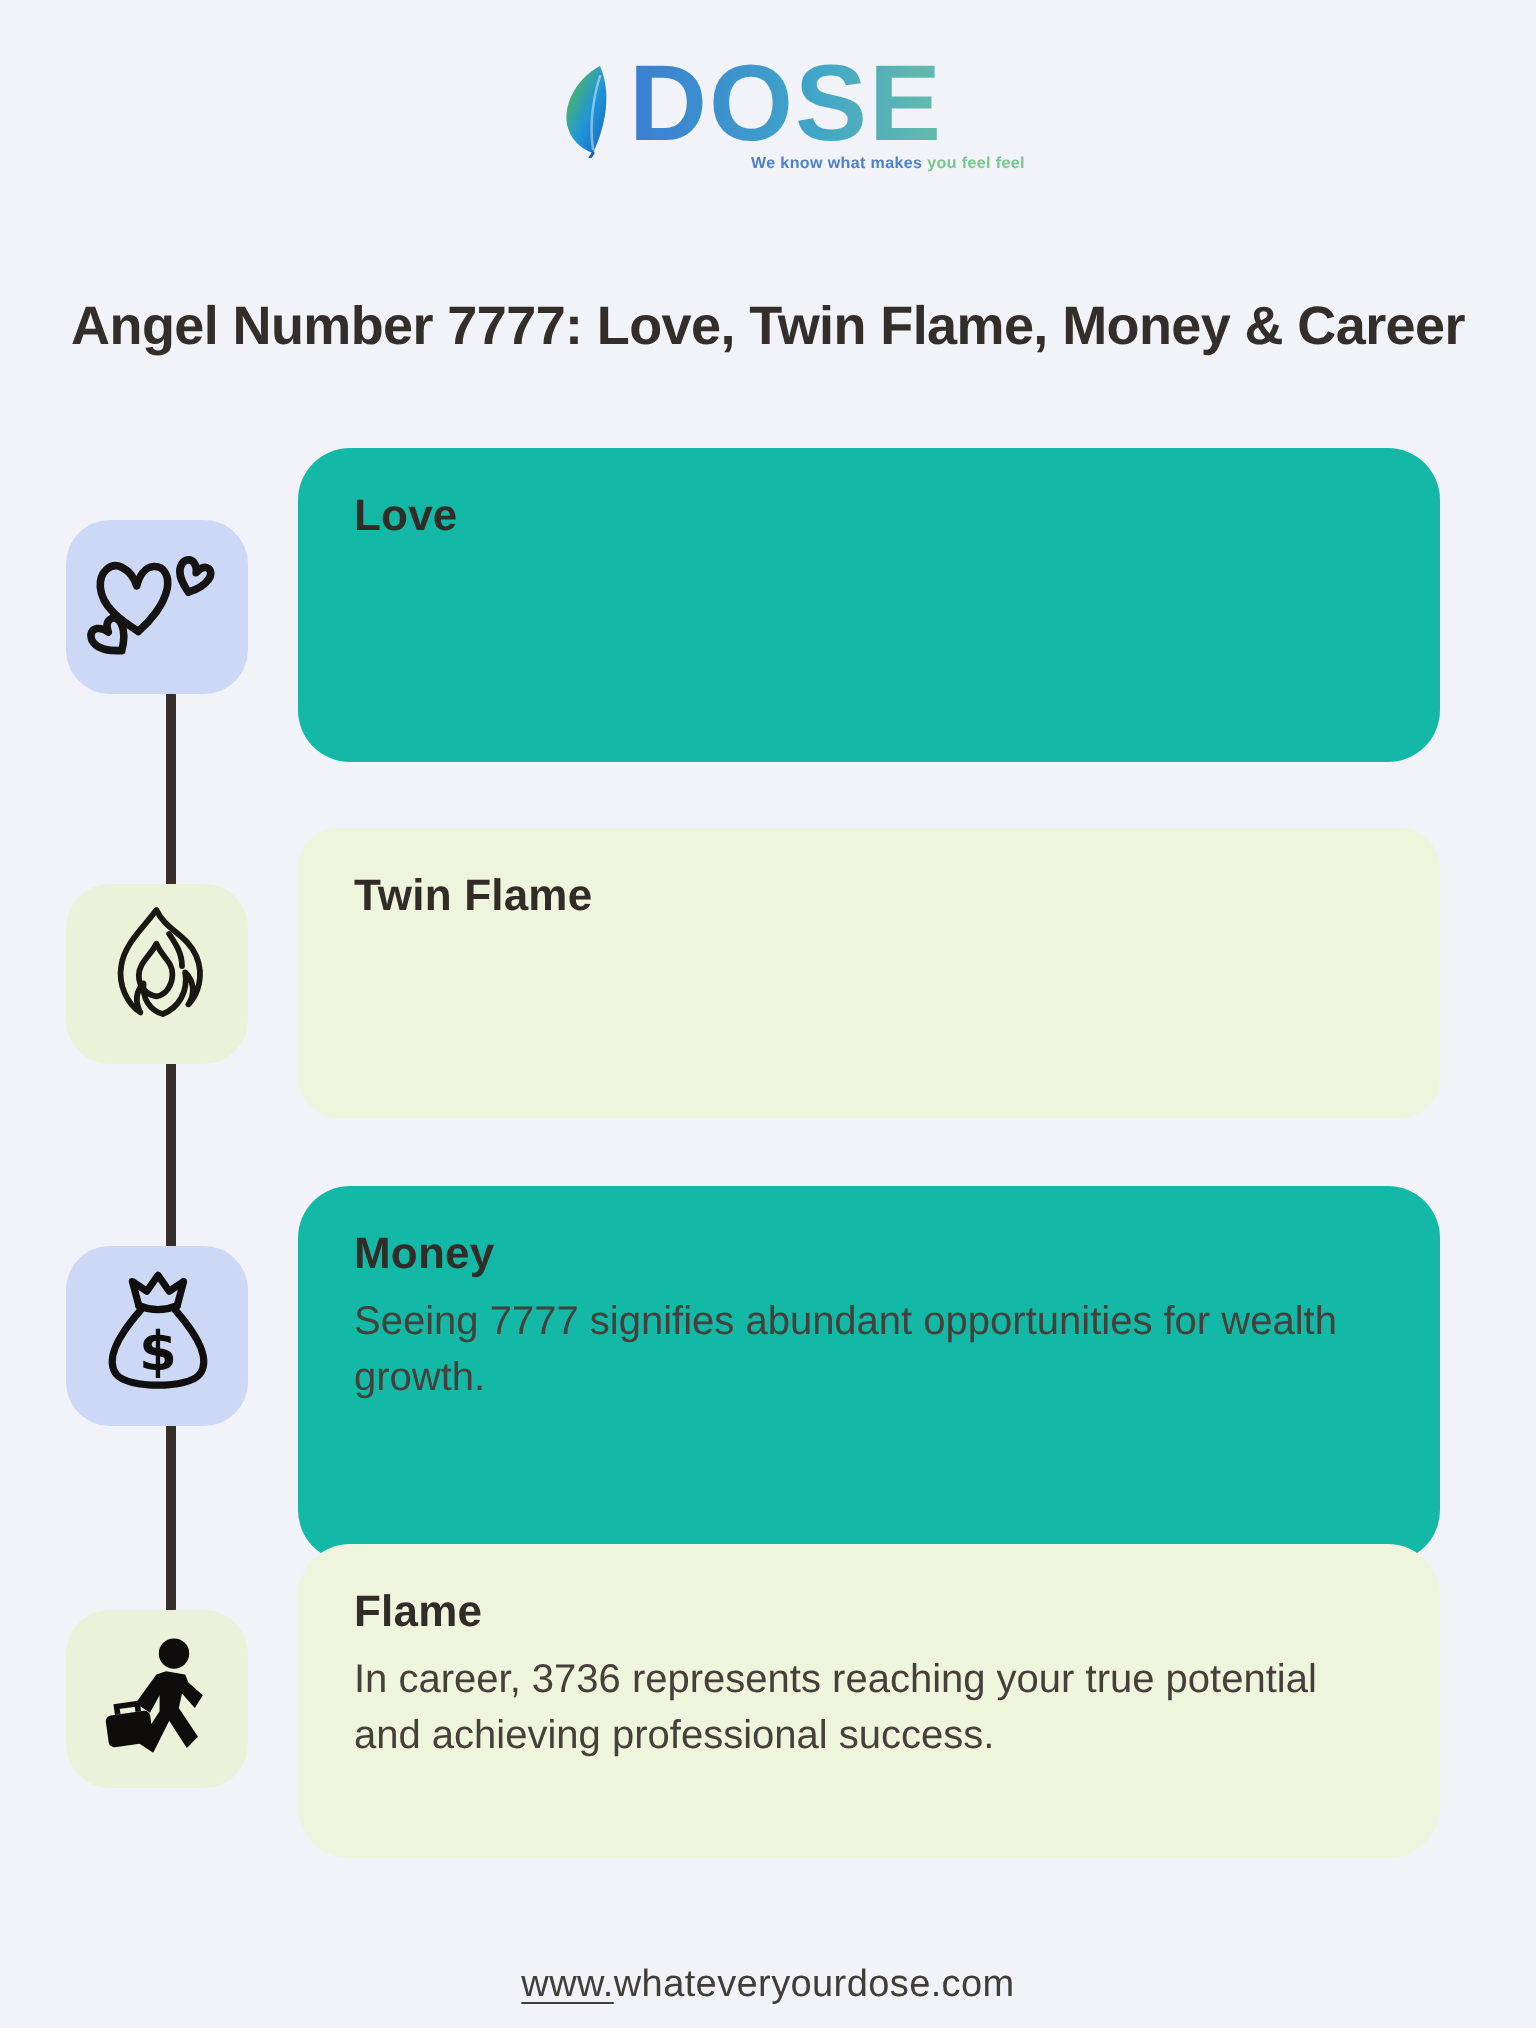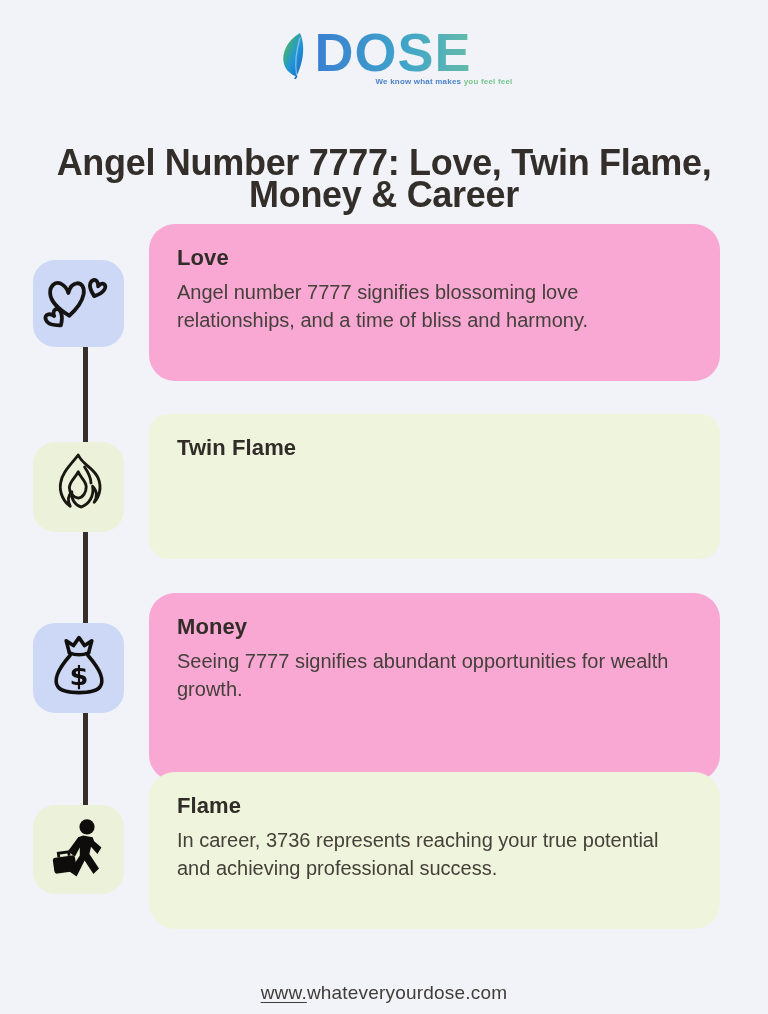--- a/index.html
+++ b/index.html
@@ -22,21 +22,21 @@
     background:linear-gradient(90deg,#3a7fd2 0%,#3fa4c9 45%,#7cc997 100%);
     -webkit-background-clip:text;background-clip:text;color:transparent;
   }
   .tagline{font-size:8px;font-weight:700;letter-spacing:.2px;margin-top:3px;padding-left:15px;white-space:nowrap;}
   .tagline .t1{color:#4b82c8;padding-left:46px;}
   .tagline .t2{color:#76c78c;}
 
   
   .title{
     position:absolute;top:147px;left:0;width:768px;margin:0;
-    text-align:center;font-size:36px;line-height:32px;font-weight:800;
+    text-align:center;font-size:27px;line-height:32px;font-weight:800;
     color:#332e29;letter-spacing:-.3px;
   }
 
   
   .timeline-line{
     position:absolute;left:83px;top:345px;width:5px;height:462px;
     background:#37302a;border-radius:3px;z-index:1;
   }
   .tile{
     position:absolute;left:33px;width:91px;display:flex;
@@ -48,21 +48,21 @@
   .tile-love{top:260px;height:87px;}
   .tile-twin{top:442px;height:90px;}
   .tile-money{top:623px;height:90px;}
   .tile-career{top:805px;height:89px;}
 
   
   .card{
     position:absolute;left:149px;width:571px;border-radius:26px;
     box-sizing:border-box;padding:21px 28px 0 28px;z-index:2;
   }
-  .card-blue{background:#f9a8d4;}
+  .card-blue{background:#14b8a6;}
   .card-green{background:#eff4dc;}
   .card-love{top:224px;height:157px;}
   .card-twin{top:414px;height:145px;border-radius:20px;}
   .card-money{top:593px;height:188px;}
   .card-career{top:772px;height:157px;}
   .card h2{margin:0 0 7px 0;font-size:22px;line-height:26px;font-weight:700;color:#312c27;letter-spacing:.1px;}
   .card p{margin:0;font-size:20px;line-height:28px;color:#45403a;max-width:495px;}
 
   
   .site-footer{position:absolute;top:982px;left:0;width:768px;text-align:center;}
@@ -99,21 +99,20 @@
 
   <div class="tile tile-blue tile-love">
     <svg viewBox="0 0 95 85" aria-hidden="true" fill="none" stroke="#161412" stroke-linecap="round" stroke-linejoin="round">
       <path stroke-width="5" transform="rotate(-4 33 36)" d="M33 58 C22 50 10 40 10 27 C10 17 18 11 25 15 C30 18 33 23 34 28 C36 22 40 16 46 16 C53 16 56 23 54 31 C51 42 41 52 33 58"></path>
       <path stroke-width="11" transform="translate(56,6) scale(0.46) rotate(20 33 35)" d="M33 58 C22 50 10 40 10 27 C10 17 18 11 25 15 C30 18 33 23 34 28 C36 22 40 16 46 16 C53 16 56 23 54 31 C51 42 41 52 33 58"></path>
       <path stroke-width="10" transform="translate(0,44) scale(0.5) rotate(-38 33 35)" d="M33 58 C22 50 10 40 10 27 C10 17 18 11 25 15 C30 18 33 23 34 28 C36 22 40 16 46 16 C53 16 56 23 54 31 C51 42 41 52 33 58"></path>
     </svg>
   </div>
   <section class="card card-blue card-love">
     <h2>Love</h2>
-    <p>Angel number 7777 signifies blossoming love relationships, and a time of bliss and harmony.</p>
   </section>
 
   <div class="tile tile-green tile-twin">
     <svg viewBox="0 0 90 90" aria-hidden="true" fill="none" stroke="#1a1812" stroke-width="3.6" stroke-linecap="round" stroke-linejoin="round">
       <path d="M44 5 C36 16 24 26 22 40 C20 52 26 64 34 69 C30 61 32 55 36 51 C35 60 40 68 48 70 C58 66 64 56 62 44 C68 50 68 58 64 64 C70 58 74 46 69 34 C63 20 50 18 44 5 Z"></path>
       <path d="M44 26 C40 34 33 38 33 46 C33 53 38 58 44 59 C50 58 54 52 54 45 C54 37 47 34 44 26 Z"></path>
       <path d="M52 20 C56 26 60 32 60 40"></path>
     </svg>
   </div>
   <section class="card card-green card-twin">

